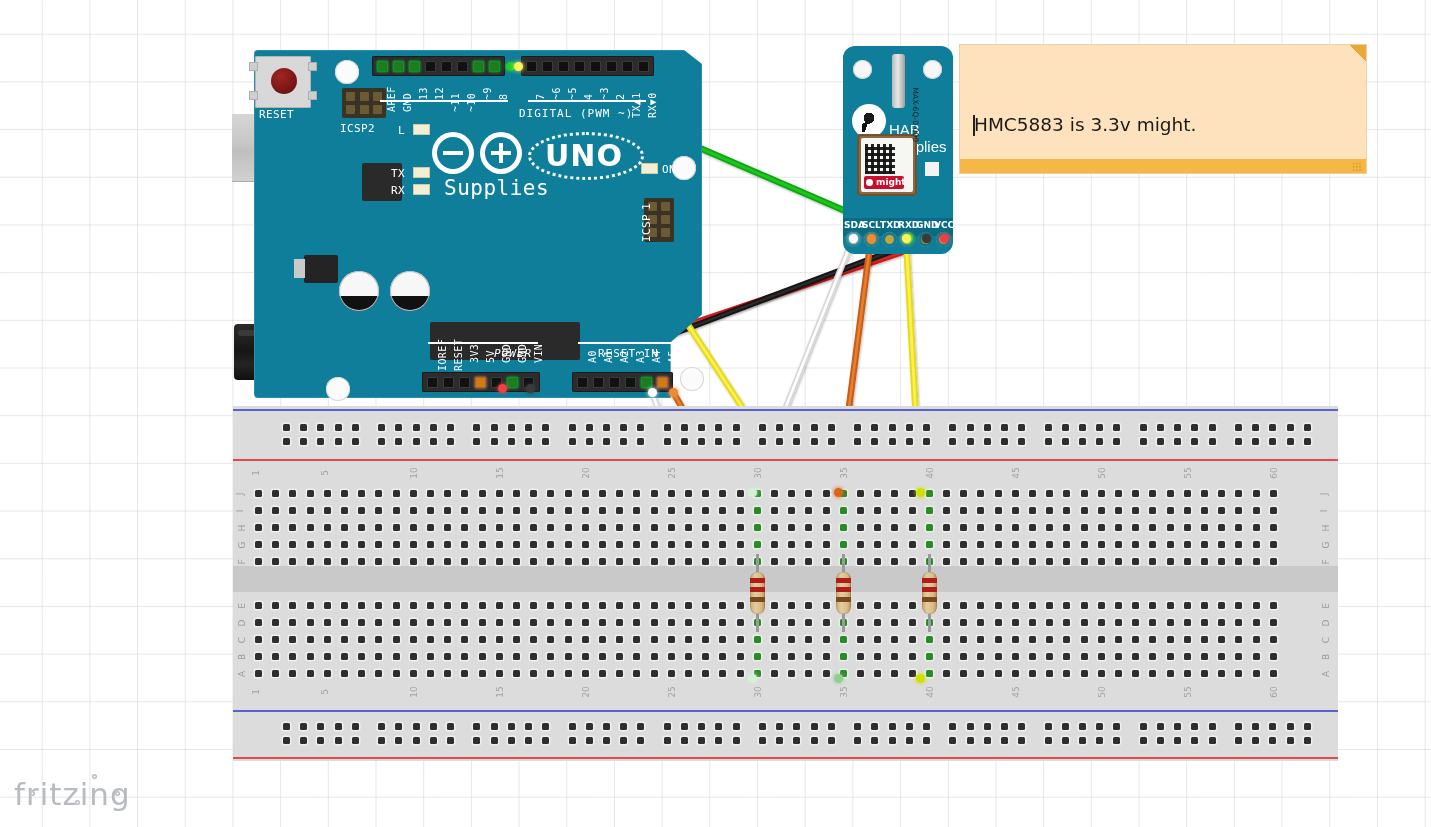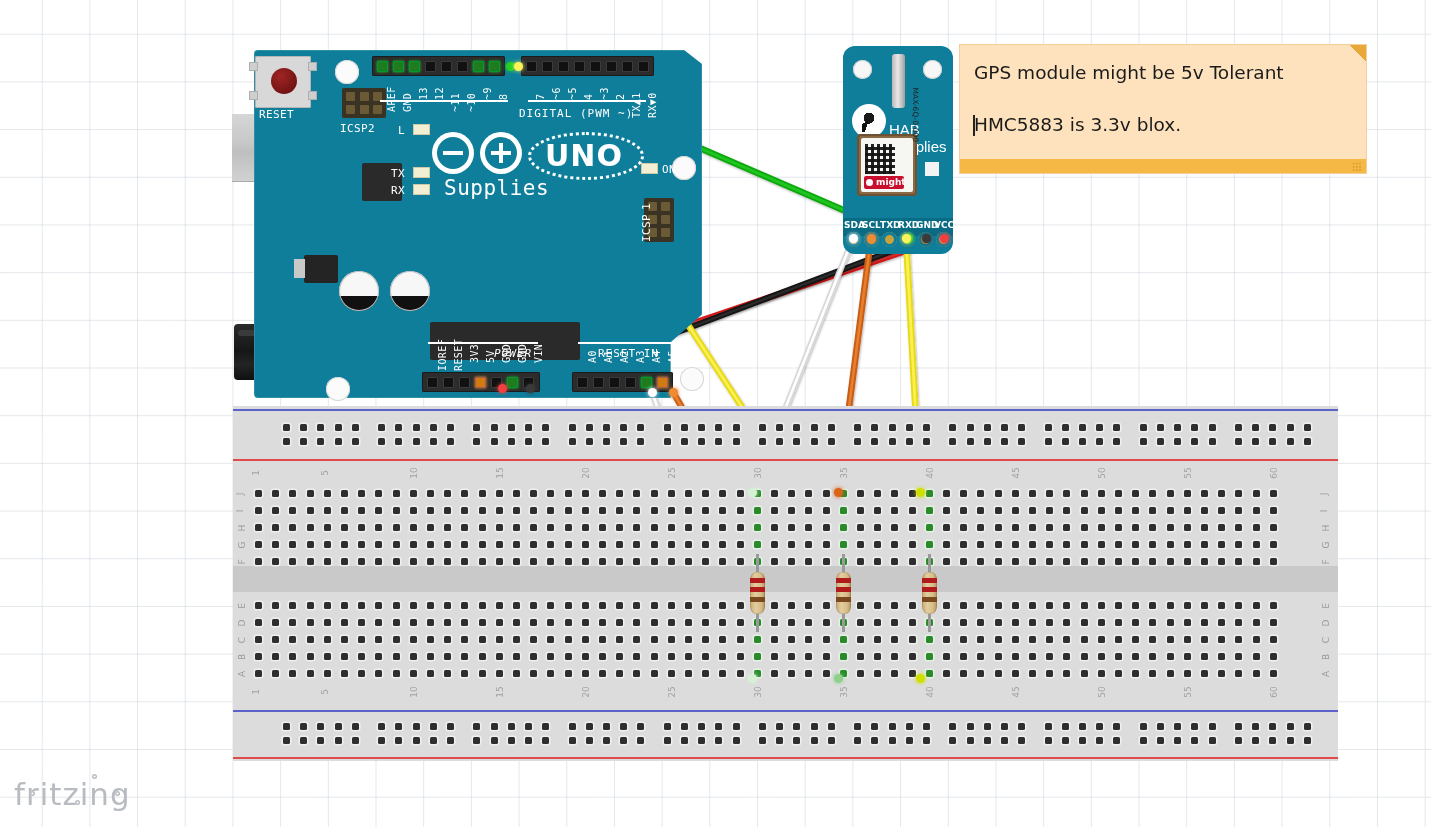--- a/index.html
+++ b/index.html
@@ -1282,23 +1282,22 @@
       <div class="body"></div>
       <div class="b" style="top:24px;background:#b01b1b;"></div>
       <div class="b" style="top:33px;background:#b01b1b;"></div>
       <div class="b" style="top:43px;background:#7a4a1e;"></div>
     </div>
   </div>
 
 <div class="lay" id="note">
   <div class="note-bg"></div>
   <div class="note-fold"></div>
-  <div class="note-line" style="top:17px;">GPS module might be 5v Tolerant</div>
   <div class="caret"></div>
-  <div class="note-line" style="top:69px;">HMC5883 is 3.3v blox.</div>
+  <div class="note-line" style="top:69px;">HMC5883 is 3.3v might.</div>
   <div class="note-bar"></div>
   <div class="note-grip"></div>
 </div>
 
 <div class="lay" id="fz">
   <span>fritzing</span>
   <span class="fz-dot" style="left:16px;top:15px;"></span>
   <span class="fz-dot" style="left:61px;top:24px;"></span>
   <span class="fz-dot" style="left:78px;top:-2px;"></span>
   <span class="fz-dot" style="left:101px;top:15px;"></span>

